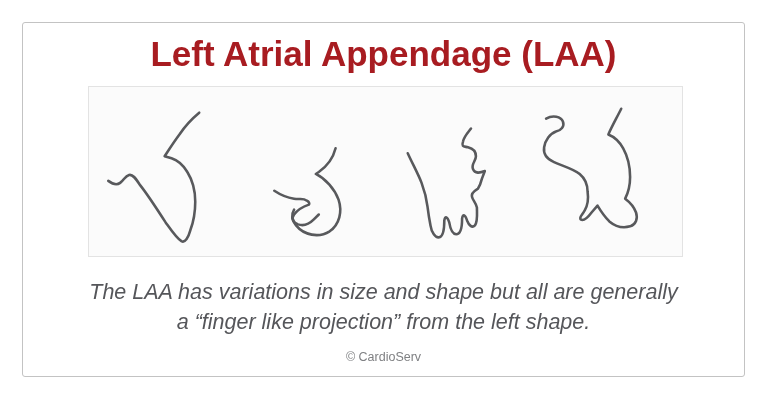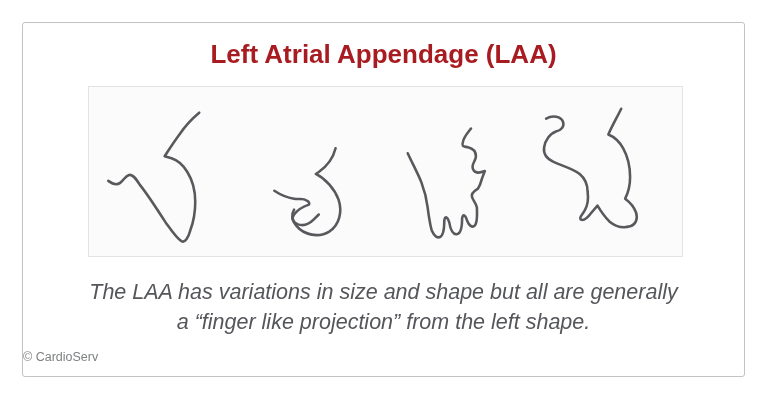--- a/index.html
+++ b/index.html
@@ -15,37 +15,37 @@
   html,body{width:768px;height:402px;background:#ffffff;overflow:hidden;
     font-family:"Liberation Sans","DejaVu Sans",sans-serif;}
   .stage{position:relative;width:768px;height:402px;background:#ffffff;}
   .card{
     position:absolute;left:22px;top:22px;width:723px;height:355px;
     background:#ffffff;border:1px solid var(--card-border);border-radius:3px;
   }
   .title{
     position:absolute;top:9px;left:0;width:100%;
     text-align:center;color:var(--accent);
-    font-size:26px;font-weight:700;letter-spacing:0px;line-height:44px;
+    font-size:35px;font-weight:700;letter-spacing:0px;line-height:44px;
   }
   .panel{
     position:absolute;left:65px;top:63px;width:595px;height:171px;
     background:var(--panel-bg);border:1px solid var(--panel-border);
   }
   .panel svg{display:block;width:100%;height:100%;}
   .panel path{fill:none;stroke:var(--stroke-gray);stroke-width:2.6;
     stroke-linecap:round;stroke-linejoin:round;}
   .caption{
     position:absolute;top:254px;left:0;width:100%;
     text-align:center;color:var(--text-gray);
     font-size:21.5px;line-height:30px;font-weight:400;font-style:italic;
   }
   .footer{
     position:absolute;top:326px;left:0;width:100%;
-    color:var(--muted-gray);font-size:12.5px;line-height:16px;
+    text-align:center;color:var(--muted-gray);font-size:12.5px;line-height:16px;
   }
 </style>
 </head>
 <body>
 
 <div class="stage">
   <div class="card">
 
     <h1 class="title">Left Atrial Appendage (LAA)</h1>
 

